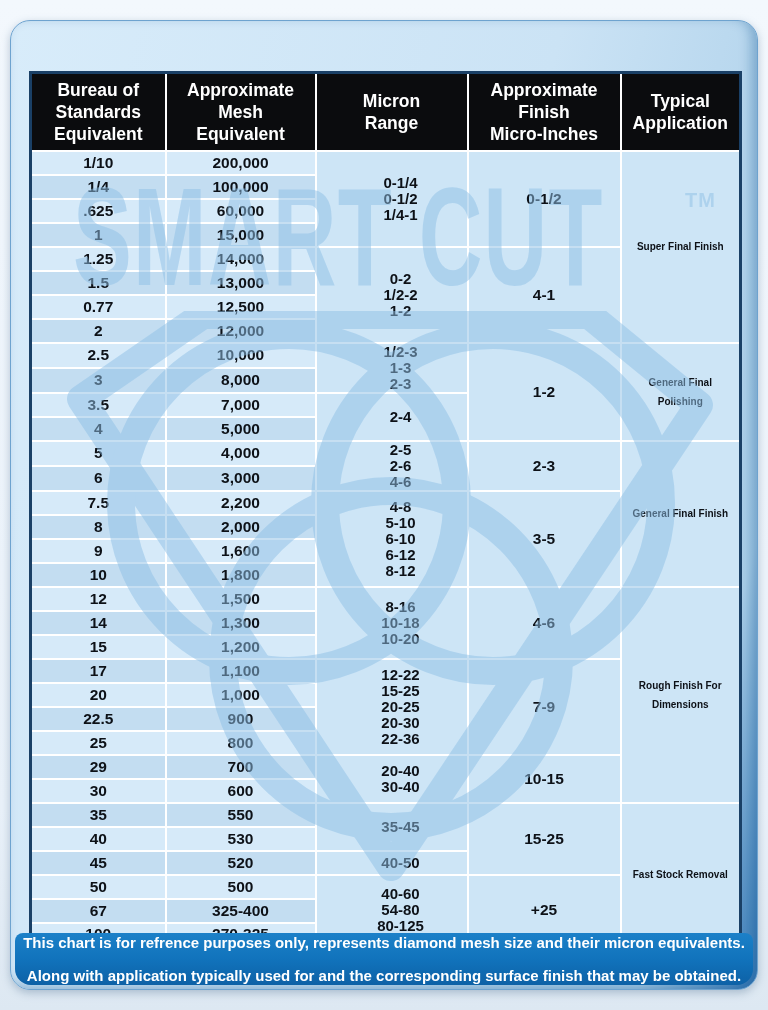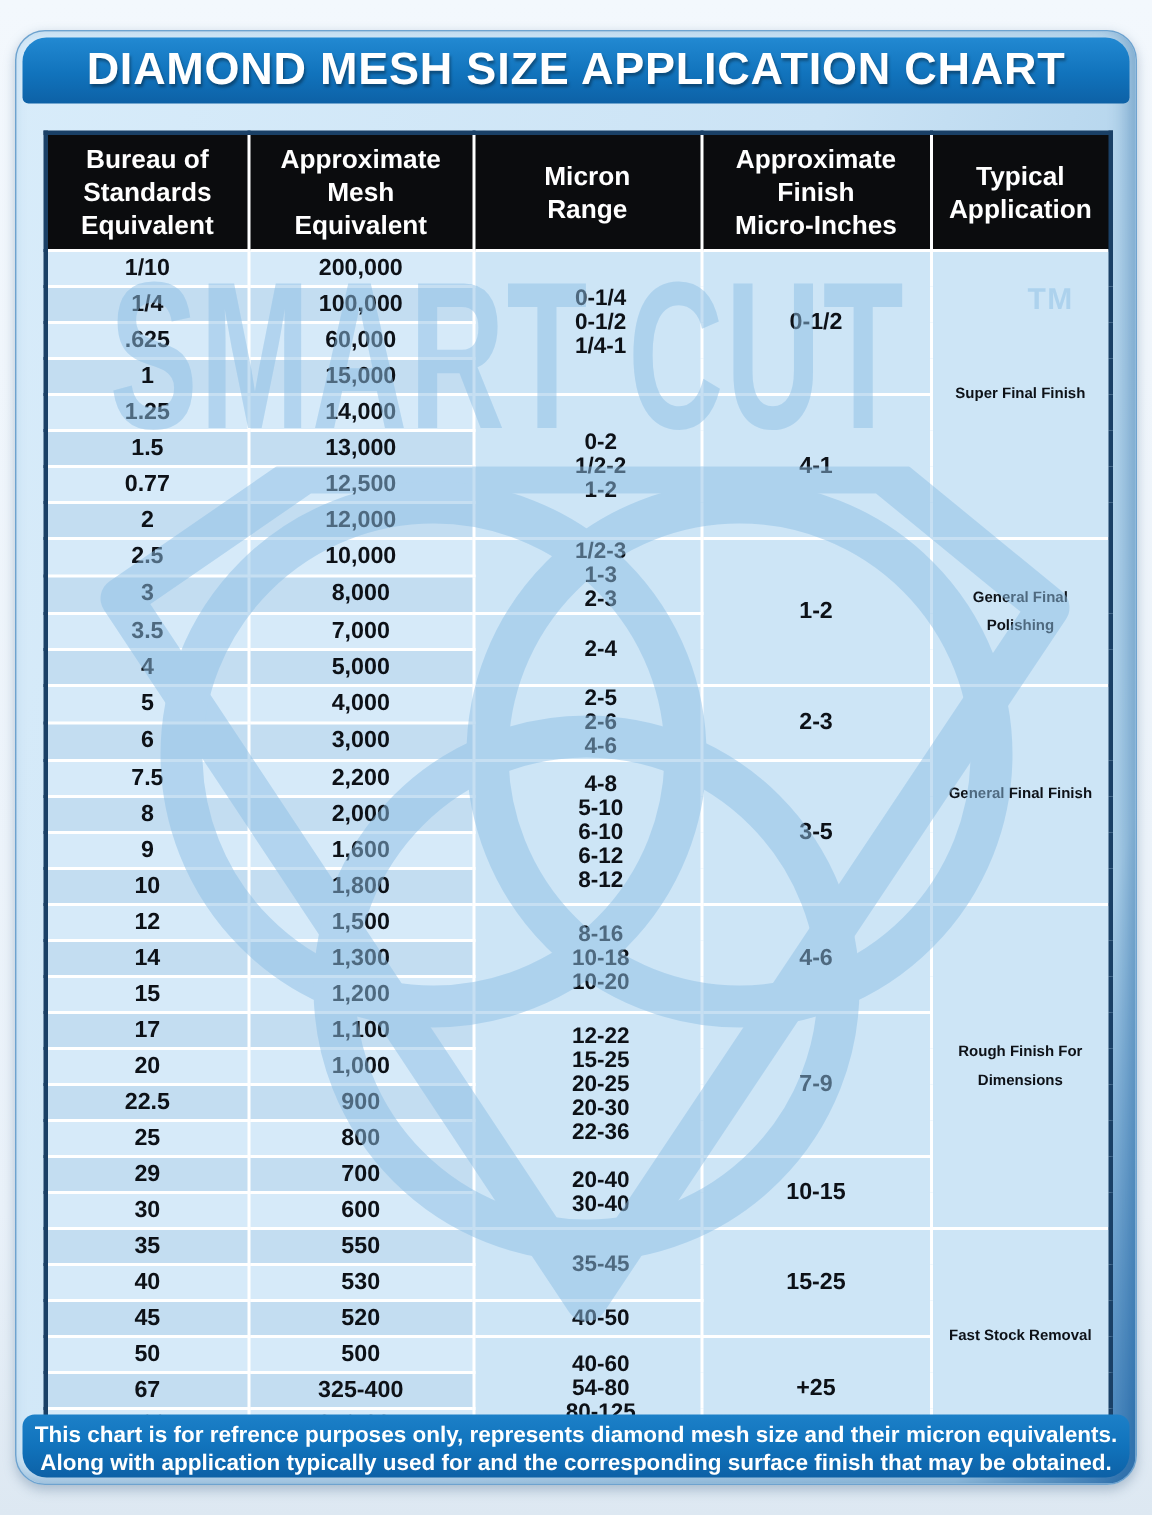--- a/index.html
+++ b/index.html
@@ -32,21 +32,21 @@
   .title-band{
     position:absolute;left:4px;right:4px;top:4px;height:44px;
     background:linear-gradient(180deg,#2289d2 0%,var(--accent) 55%,var(--accent-dark) 100%);
     border-radius:16px 16px 4px 4px;
     display:flex;align-items:center;justify-content:center;
   }
   .title-band span{
     color:#fff;font-size:30px;font-weight:bold;letter-spacing:.5px;white-space:nowrap;
     text-shadow:1px 2px 2px rgba(0,0,0,.35);
   }
-  .table-area{position:absolute;left:18px;top:66px;width:714px;height:872px;}
+  .table-area{position:absolute;left:18px;top:50px;width:714px;height:872px;}
   table{
     border-collapse:collapse;table-layout:fixed;width:710px;
     border:3px solid var(--navy);
   }
   th,td{border:2px solid var(--grid-white);text-align:center;vertical-align:middle;padding:0;}
   thead tr{height:78px;}
   thead th{
     background:var(--header-black);color:#fff;font-size:17.5px;font-weight:bold;line-height:22px;
   }
   tbody tr{height:24px;}
@@ -69,38 +69,35 @@
     font-size:140px;font-weight:bold;line-height:140px;color:var(--watermark);
     letter-spacing:2px;white-space:nowrap;
     transform:scaleX(.63);transform-origin:left top;
   }
   .wm-tm{
     position:absolute;left:674px;top:168px;
     font-size:20px;font-weight:bold;color:var(--watermark);letter-spacing:1px;
   }
   .wm-svg{position:absolute;left:20px;top:290px;}
   .footer-band{
-    position:absolute;left:4px;right:4px;bottom:4px;height:42px;
+    position:absolute;left:4px;right:4px;bottom:4px;height:52px;
     background:linear-gradient(180deg,#1c80c8 0%,var(--accent) 50%,var(--accent-dark) 100%);
     border-radius:8px 8px 16px 16px;
-    display:flex;flex-direction:column;align-items:center;justify-content:flex-end;
+    display:flex;flex-direction:column;align-items:center;justify-content:space-between;
     z-index:6;
   }
   .footer-band div{
     color:#fff;font-size:15px;font-weight:bold;line-height:19px;white-space:nowrap;
   }
 </style>
 </head>
 <body>
 
 <div class="card">
 
-  <div class="title-band">
-    <span>DIAMOND MESH SIZE APPLICATION CHART</span>
-  </div>
 
   <div class="table-area">
     <table>
       <colgroup>
         <col style="width:135px">
           <col style="width:150px">
           <col style="width:152px">
         <col style="width:153px">
           <col style="width:120px">
       </colgroup>

